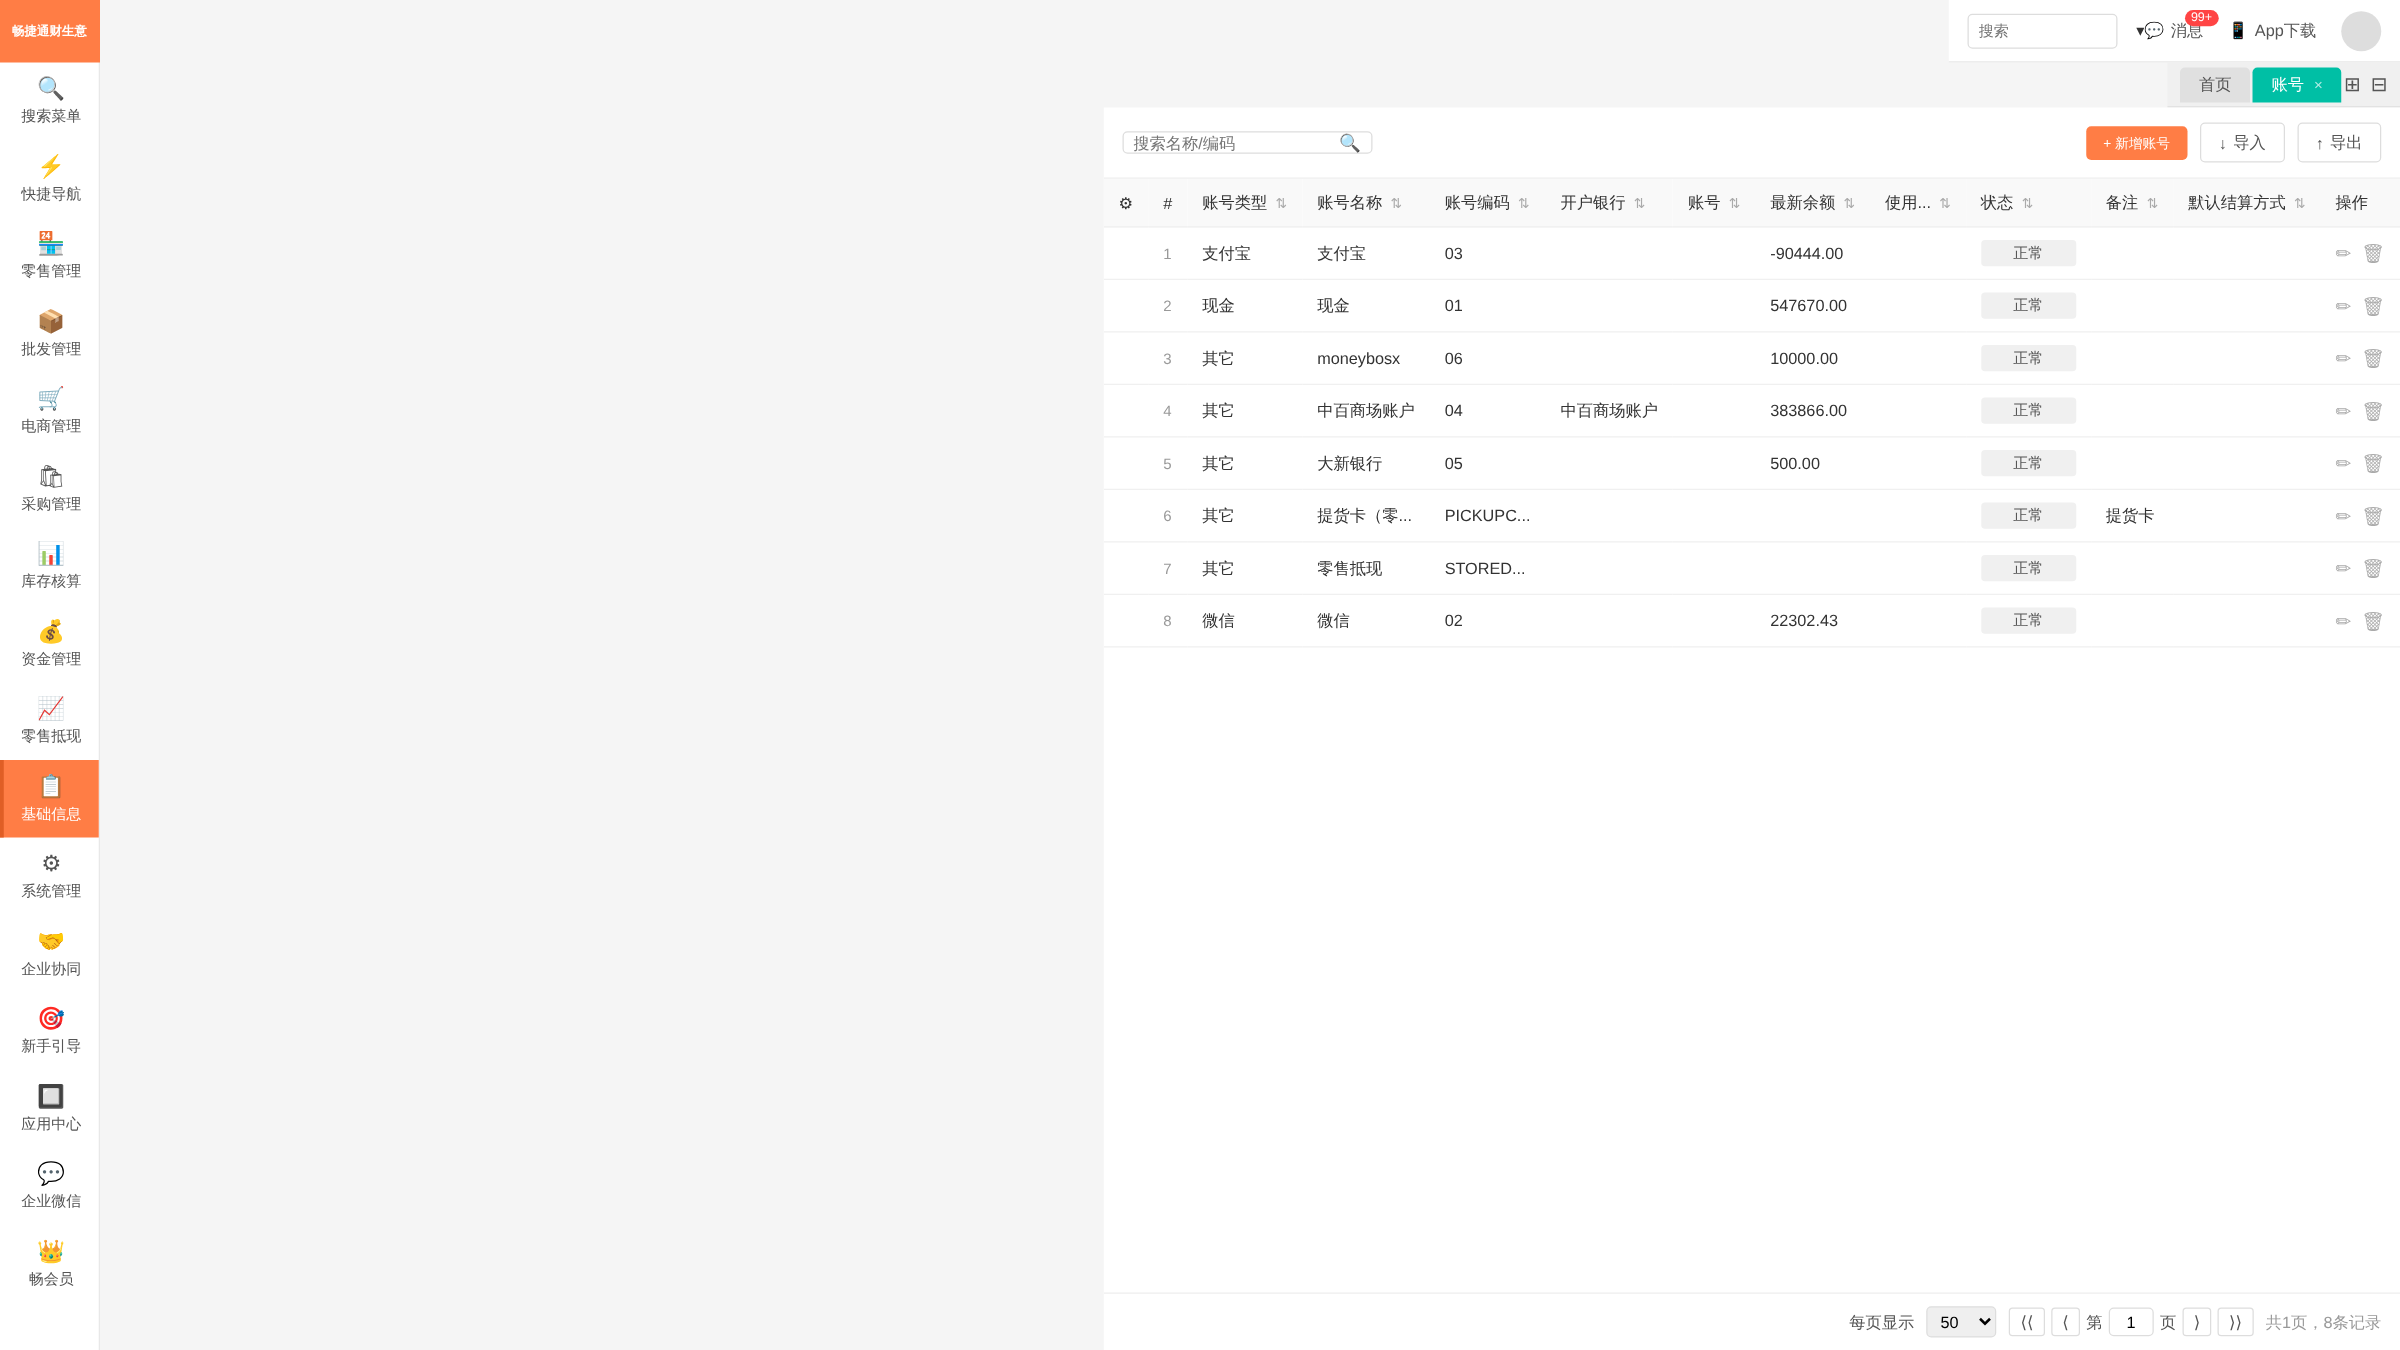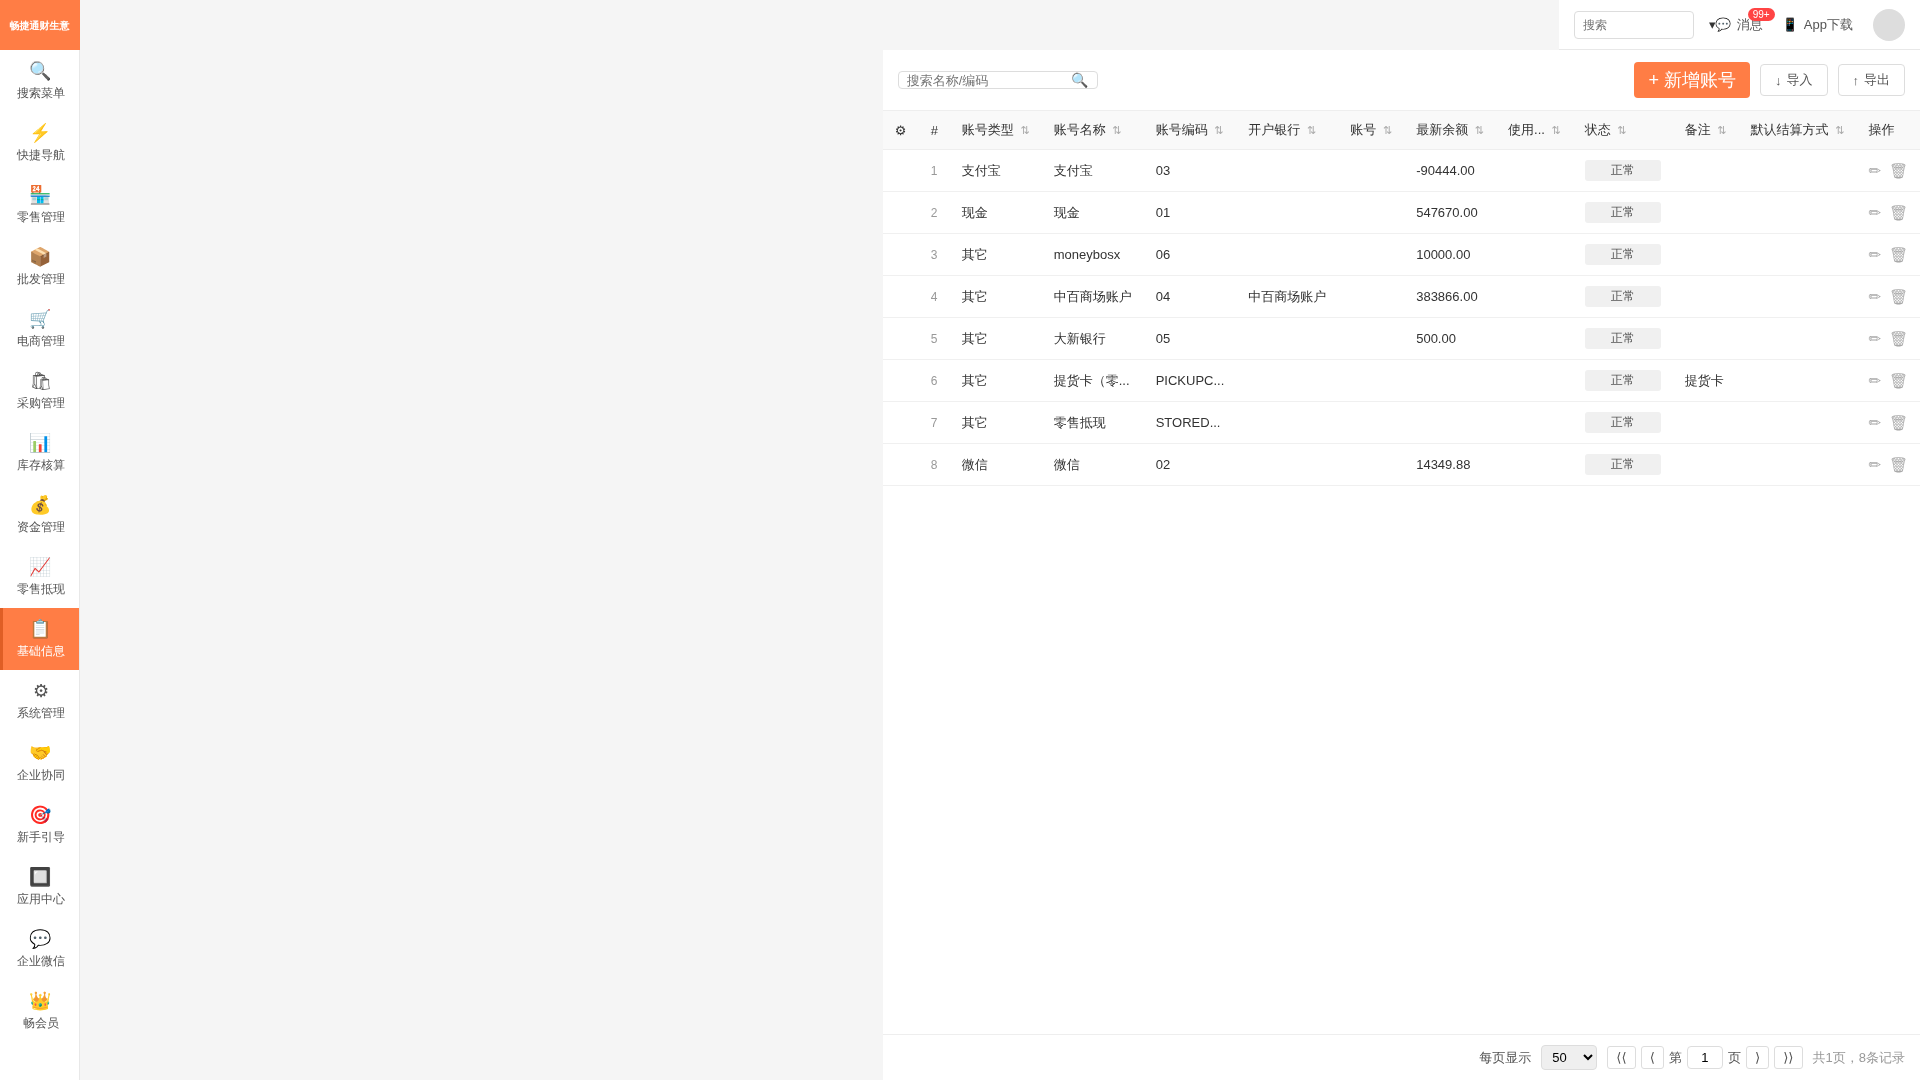--- a/index.html
+++ b/index.html
@@ -38,21 +38,21 @@
 
     
     .content { flex: 1; display: flex; flex-direction: column; overflow: hidden; background: #fff; }
 
     
     .toolbar { padding: 12px 15px; display: flex; align-items: center; justify-content: space-between; border-bottom: 1px solid #eee; flex-shrink: 0; }
     .search-box { display: flex; align-items: center; border: 1px solid #ddd; border-radius: 4px; padding: 0 8px; height: 18px; width: 200px; }
     .search-box input { border: none; outline: none; font-size: 13px; color: #999; width: 100%; background: transparent; }
     .search-icon { color: #aaa; font-size: 14px; }
     .toolbar-right { display: flex; gap: 10px; align-items: center; }
-    .btn-primary { background: #ff7d45; color: #fff; border: none; padding: 6px 14px; border-radius: 4px; cursor: pointer; font-size: 18px; display: flex; align-items: center; gap: 5px; }
+    .btn-primary { background: #ff7d45; color: #fff; border: none; padding: 6px 14px; border-radius: 4px; cursor: pointer; font-size: 11px; display: flex; align-items: center; gap: 5px; }
     .btn-outline { background: #fff; color: #555; border: 1px solid #ddd; padding: 6px 14px; border-radius: 4px; cursor: pointer; font-size: 13px; display: flex; align-items: center; gap: 5px; }
 
     
     .table-wrap { flex: 1; overflow-y: auto; }
     table { width: 100%; border-collapse: collapse; }
     thead tr { background: #f9f9f9; }
     th { padding: 10px 12px; text-align: left; font-weight: 500; color: #333; font-size: 13px; border-bottom: 1px solid #eee; white-space: nowrap; cursor: pointer; user-select: none; }
     th .sort-icon { color: #aaa; font-size: 11px; margin-left: 3px; }
     td { padding: 10px 12px; color: #333; font-size: 13px; border-bottom: 1px solid #f0f0f0; }
     .row-num { color: #999; font-size: 12px; }
@@ -162,20 +162,33 @@
         <span class="badge">99+</span>
       </div>
       <div class="topbar-app">
         <span>📱</span>
         <span>App下载</span>
       </div>
       <div class="avatar"></div>
     </div>
   </div>
 
+  <div class="tabbar">
+    <div class="tab">
+      <span>首页</span>
+    </div>
+    <div class="tab active">
+      <span>账号</span>
+      <span class="tab-close">×</span>
+    </div>
+    <div class="tabbar-actions">
+      <span class="tabbar-action-btn">⊞</span>
+      <span class="tabbar-action-btn">⊟</span>
+    </div>
+  </div>
 
   <div class="content">
 
     <div class="toolbar">
       <div class="search-box">
         <input type="text" placeholder="搜索名称/编码" style="">
         <span class="search-icon">🔍</span>
       </div>
       <div class="toolbar-right">
         <button class="btn-primary">+ 新增账号</button>
@@ -351,21 +364,21 @@
       </td>
     </tr>
             <tr>
       <td class="settings-col"></td>
       <td class="row-num">8</td>
       <td>微信</td>
       <td>微信</td>
       <td>02</td>
       <td></td>
       <td></td>
-      <td>14349.88</td>
+      <td>22302.43</td>
       <td></td>
       <td><span class="status-badge">正常</span></td>
       <td></td>
       <td></td>
       <td>
         <div class="action-icons">
           <span class="action-icon">✏</span>
           <span class="action-icon">🗑</span>
         </div>
       </td>

